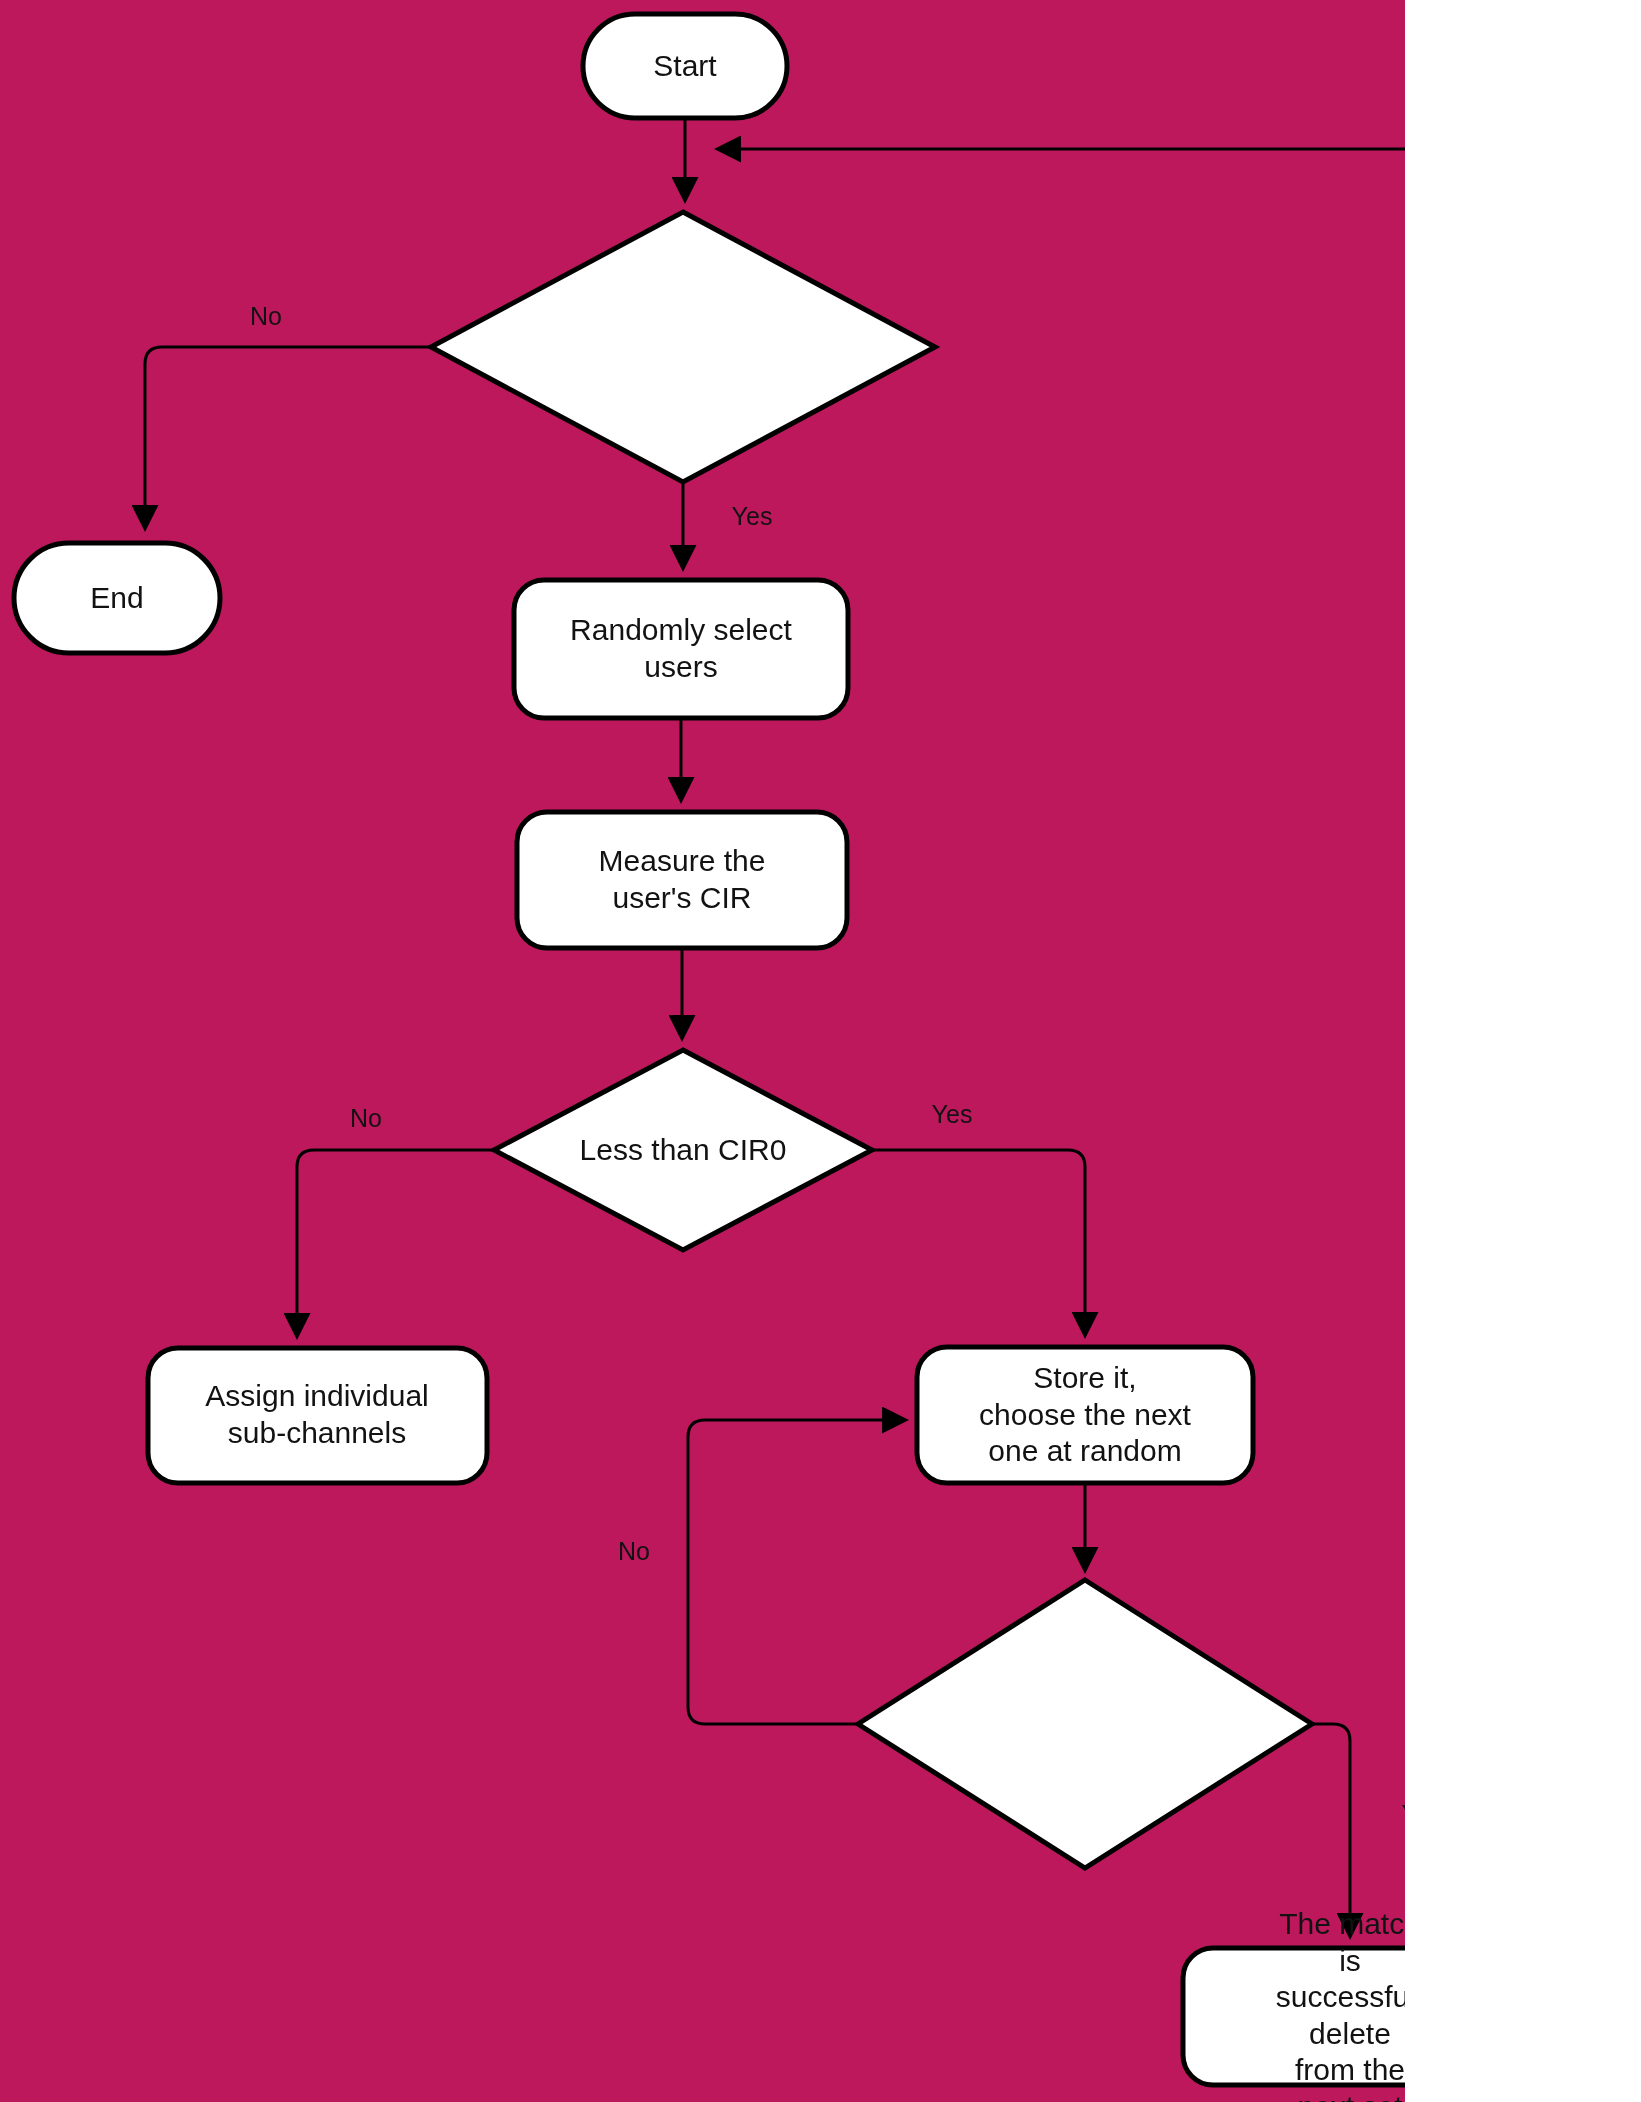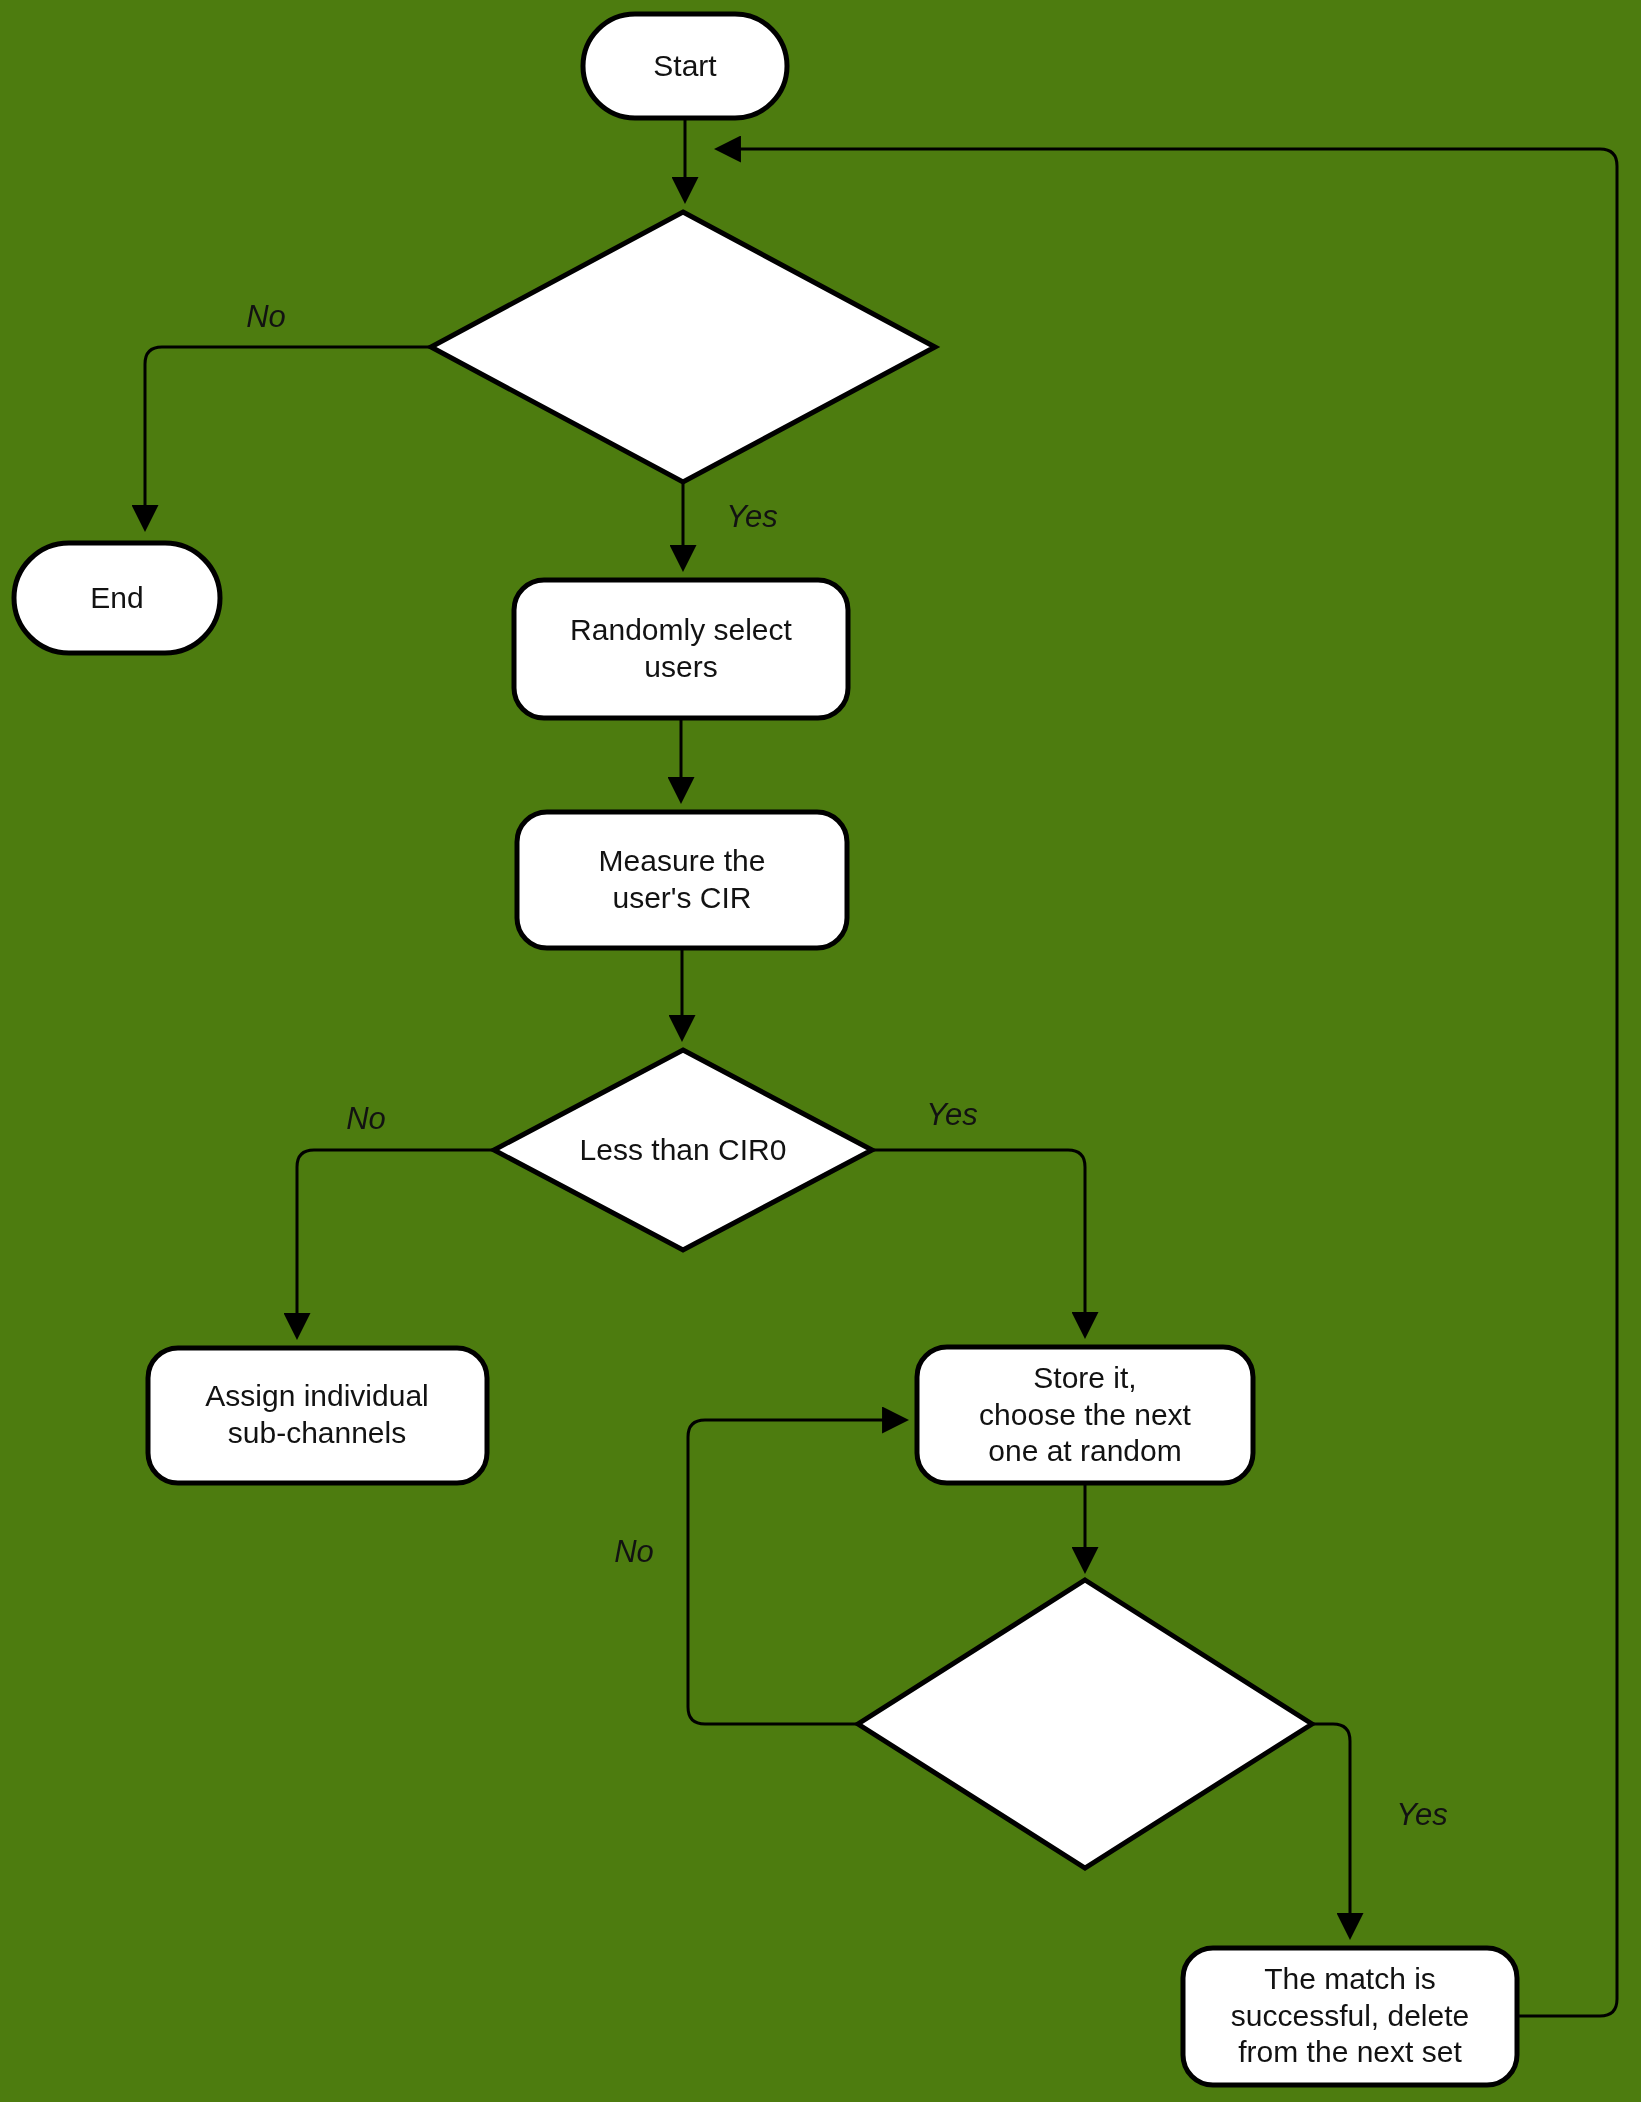--- a/index.html
+++ b/index.html
@@ -2,23 +2,23 @@
 <html><head>
 <meta charset="utf-8">
 <style>
   html, body {
     margin: 0;
     padding: 0;
     background: #ffffff;
   }
   #canvas {
     position: relative;
-    width: 1641px;
+    width: 1405px;
     height: 2102px;
-    background: #4d7c0f;
+    background: #be185d;
     font-family: "Liberation Sans", sans-serif;
     overflow: hidden;
   }
   #wires {
     position: absolute;
     left: 0;
     top: 0;
   }
   .node-label {
     position: absolute;
@@ -27,25 +27,24 @@
     white-space: pre-line;
     font-size: 30px;
     line-height: 1.22;
     color: #121212;
     pointer-events: none;
   }
   .edge-label {
     position: absolute;
     transform: translate(-50%, -50%);
     text-align: left;
-    font-size: 31px;
+    font-size: 25px;
     line-height: 1;
     color: #121212;
     pointer-events: none;
-    font-style: italic;
   }
 </style>
 </head>
 <body>
 
 <div id="canvas">
 
   <svg id="wires" width="1641" height="2102" viewBox="0 0 1641 2102" xmlns="http://www.w3.org/2000/svg">
     <defs>
       <marker id="arrow" viewBox="0 0 10 10" refX="8.5" refY="5" markerWidth="9" markerHeight="9" orient="auto-start-reverse">

